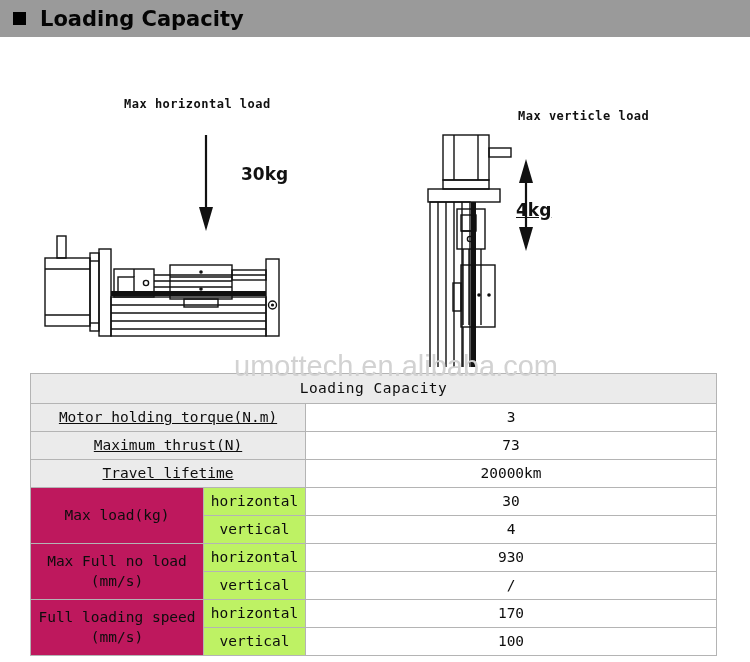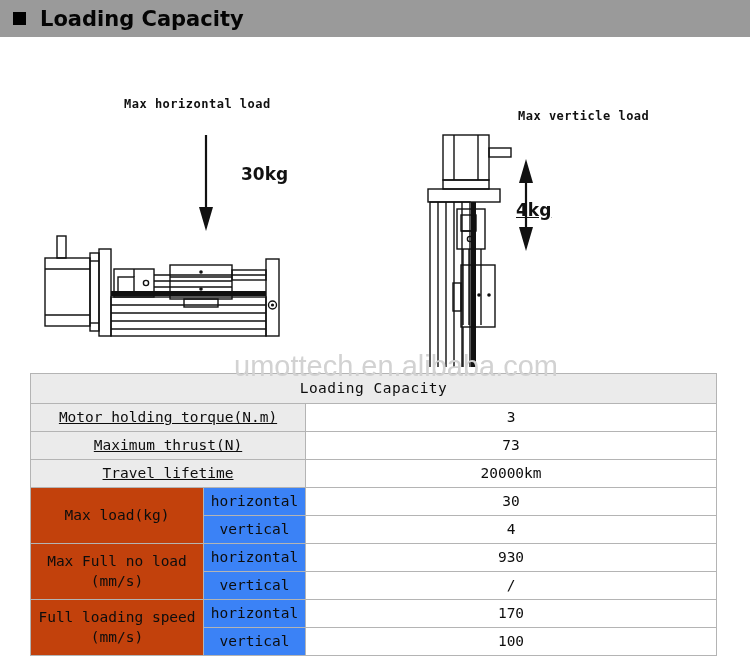--- a/index.html
+++ b/index.html
@@ -120,30 +120,30 @@
     height: 29px;
     font-size: 16.5px;
     letter-spacing: 0.5px;
   }
   td.label-cell {
     background: #ebebeb;
     height: 27px;
     text-decoration: underline;
   }
   td.sub-cell {
-    background: #3b82f6;
+    background: #bef264;
     height: 27px;
     font-size: 14px;
   }
   td.value-cell {
     background: #ffffff;
     height: 27px;
   }
   td.tall-label {
-    background: #c2410c;
+    background: #be185d;
   }
   .two-line {
     display: block;
     line-height: 1.35;
   }
 </style>
 </head>
 <body>
 
 <div id="header-bar">

